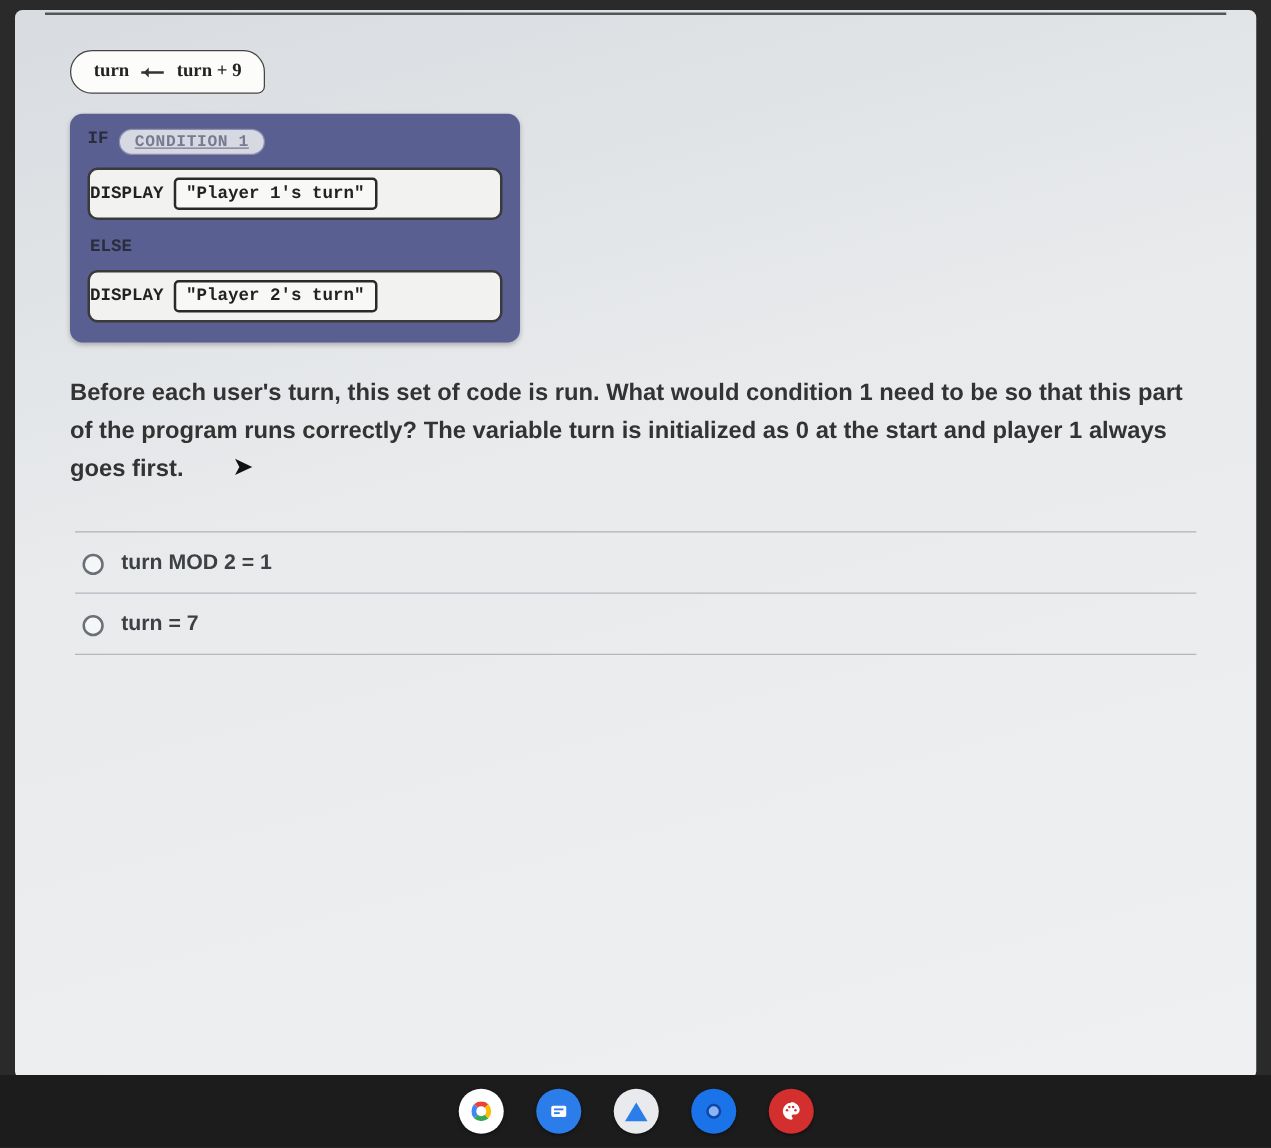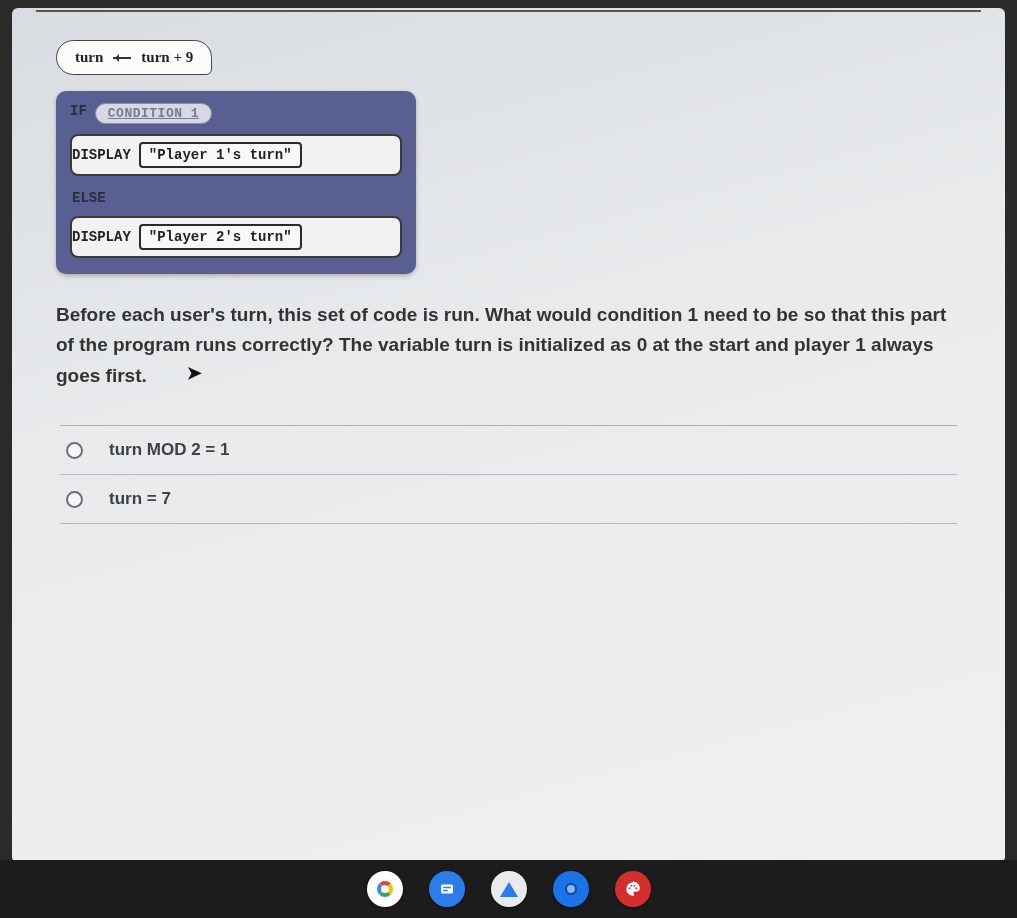--- a/index.html
+++ b/index.html
@@ -124,21 +124,21 @@
     font-size: 18px;
     color: #111;
     transform: translate(0,-2px);
     margin-left: 40px;
   }
   .options {
     border-top: 1px solid #aeb2b8;
     margin: 0 4px;
   }
   .option {
-    display: flex; align-items: center; gap: 26px;
+    display: flex; align-items: flex-end; gap: 14px;
     padding: 14px 6px;
     border-bottom: 1px solid #b4b8be;
     font-size: 17px;
     font-weight: 600;
     color: #3d4146;
     cursor: pointer;
   }
   .radio {
     width: 17px; height: 17px;
     border: 2px solid #6b6f76;

